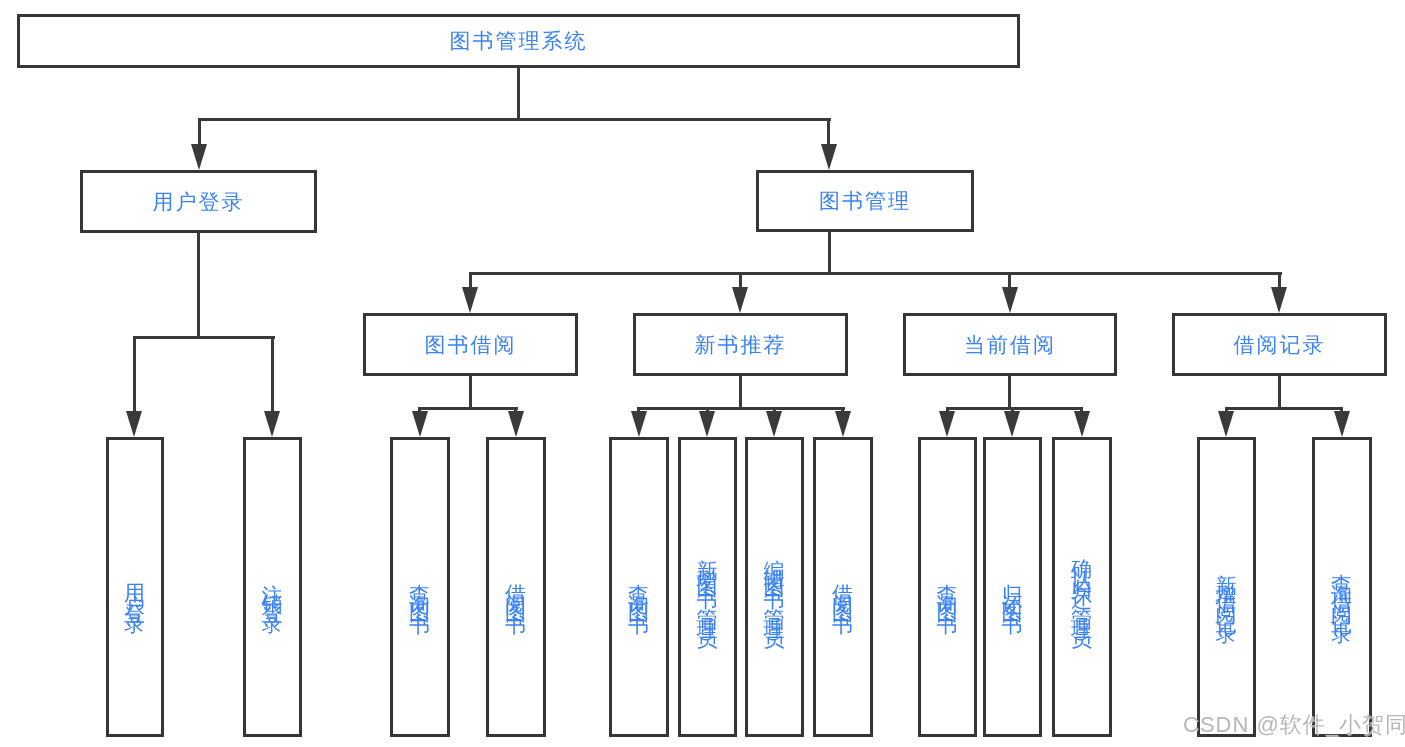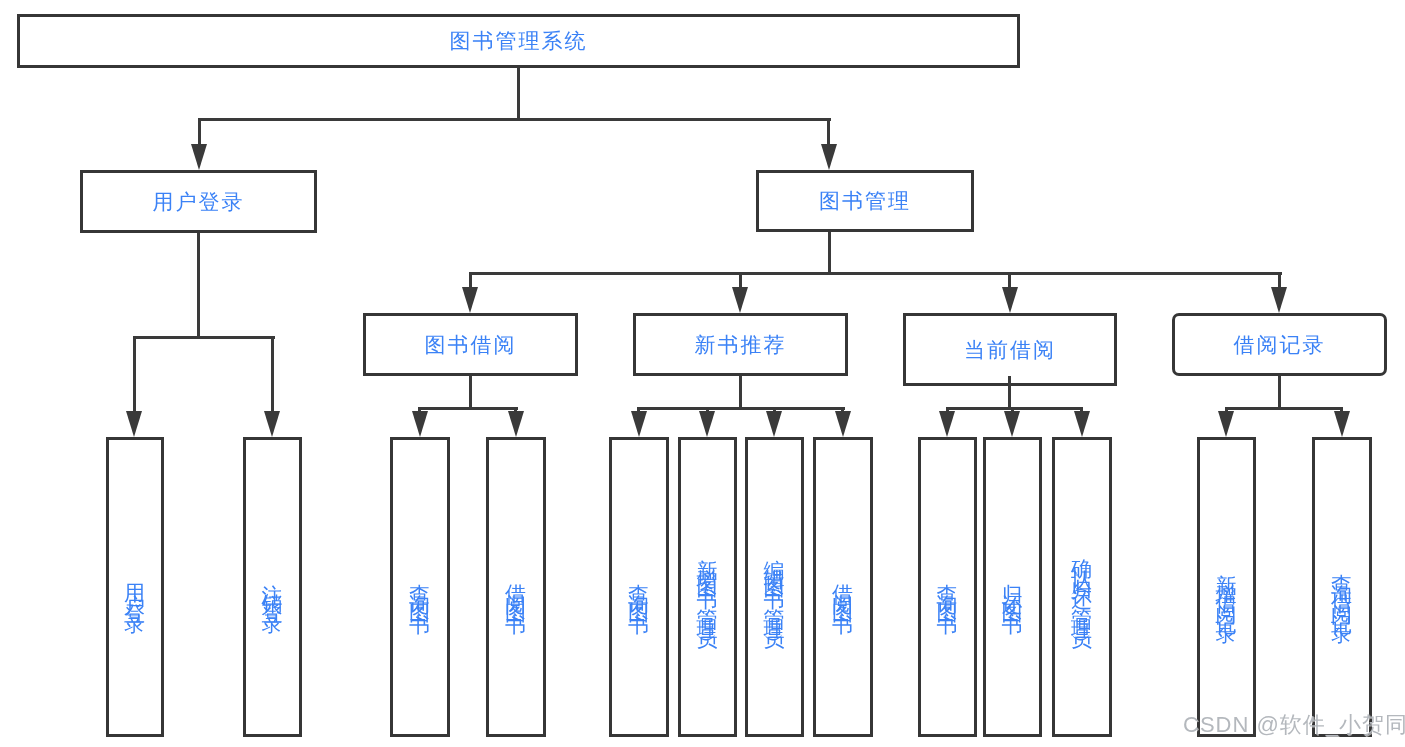--- a/index.html
+++ b/index.html
@@ -94,24 +94,24 @@
   <div class="arrow" style="left:732px; top:287px;"></div>
   <div class="arrow" style="left:1002px; top:287px;"></div>
   <div class="arrow" style="left:1271px; top:287px;"></div>
 
   <div class="box hbox" style="left:363px; top:313px; width:215px; height:63px;">
     <span>图书借阅</span>
   </div>
   <div class="box hbox" style="left:633px; top:313px; width:215px; height:63px;">
     <span>新书推荐</span>
   </div>
-  <div class="box hbox" style="left:903px; top:313px; width:214px; height:73px;text-align:right;">
+  <div class="box hbox" style="left:903px; top:313px; width:214px; height:63px;text-align:right;">
     <span>当前借阅</span>
   </div>
-  <div class="box hbox" style="left:1172px; top:313px; width:215px; height:63px;border-radius:7px;">
+  <div class="box hbox" style="left:1172px; top:313px; width:215px; height:63px;">
     <span>借阅记录</span>
   </div>
 
   <div class="vl" style="left:469px; top:376px; height:34px;"></div>
   <div class="hl" style="left:418px; top:407px; width:100px;"></div>
   <div class="vl" style="left:418px; top:407px; height:6px;"></div>
   <div class="vl" style="left:514px; top:407px; height:6px;"></div>
   <div class="arrow" style="left:412px; top:411px;"></div>
   <div class="arrow" style="left:508px; top:411px;"></div>
 

